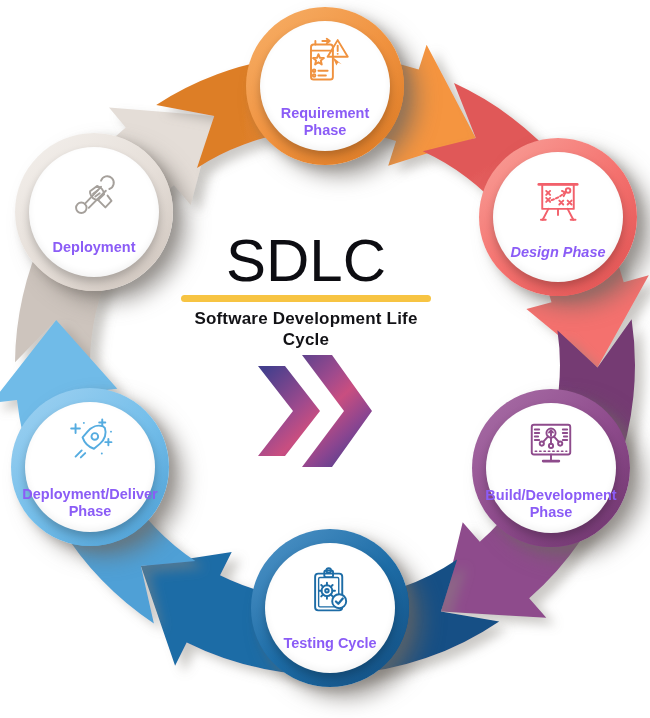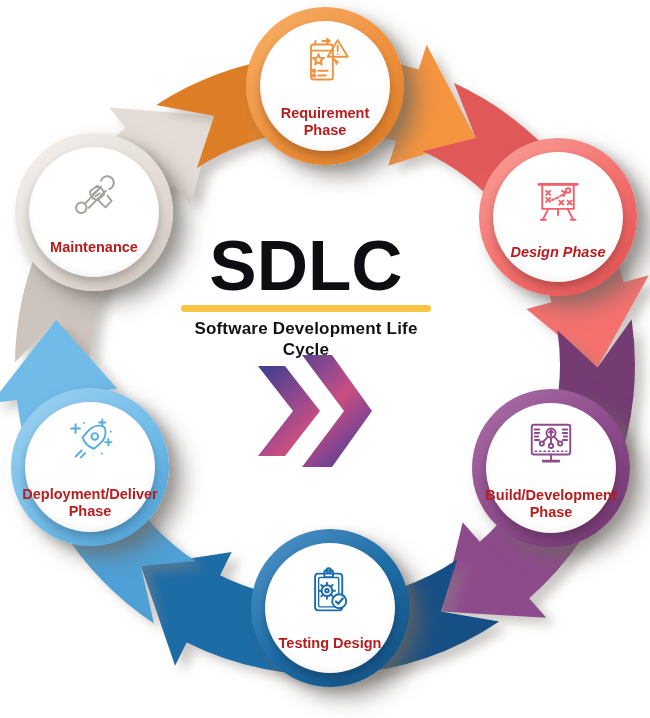--- a/index.html
+++ b/index.html
@@ -5,24 +5,24 @@
   html,body{margin:0;padding:0;background:#fff;}
   .stage{position:relative;width:650px;height:718px;background:#ffffff;overflow:hidden;
          font-family:"Liberation Sans",sans-serif;}
   #arrows-svg{position:absolute;left:0;top:0;z-index:1;}
   .phase{position:absolute;width:158px;height:158px;border-radius:50%;z-index:3;
          box-shadow:15px 12px 20px rgba(108,102,97,.55), 6px 5px 9px rgba(108,102,97,.3);}
   .phase .inner{position:absolute;left:14px;top:14px;width:130px;height:130px;border-radius:50%;
          background:#fff;display:flex;flex-direction:column;align-items:center;justify-content:center;
          box-shadow:0 5px 9px rgba(0,0,0,.22), inset 0 -3px 7px rgba(0,0,0,.05);}
   .phase .icon{line-height:0;margin-top:0;}
-  .phase .label{font-weight:700;font-size:14.5px;line-height:1.12;color:#b91c1c;text-align:center;
+  .phase .label{font-weight:700;font-size:14.5px;line-height:1.12;color:#8b5cf6;text-align:center;
          white-space:pre;margin-top:15px;}
   .center-title{position:absolute;left:176px;top:233px;width:260px;text-align:center;z-index:2;}
-  .sdlc-heading{font-weight:700;font-size:71px;line-height:.92;letter-spacing:0;color:#0d0d12;}
+  .sdlc-heading{font-weight:400;font-size:60px;line-height:.92;letter-spacing:0;color:#0d0d12;}
   .heading-underline{height:7px;border-radius:4px;margin:7px 5px 0 5px;}
   .sdlc-subtitle{font-weight:700;font-size:17px;line-height:1.2;margin-top:7px;letter-spacing:.2px;color:#121216;}
   .chevrons{position:absolute;left:258px;top:355px;z-index:2;line-height:0;}
 </style>
 </head>
 <body>
 
 <div class="stage" style="background: rgb(255, 255, 255);">
 
   <svg id="arrows-svg" width="650" height="718" viewBox="0 0 650 718">
@@ -174,21 +174,21 @@
           <rect x="19" y="15.5" width="23" height="33.5" rx="1.5" stroke-width="1.6"></rect>
           <rect x="25.5" y="7.5" width="10" height="7.5" rx="2"></rect>
           <circle cx="30.5" cy="7.5" r="2.6"></circle>
           <circle cx="28.5" cy="30.5" r="6.2"></circle>
             <circle cx="28.5" cy="30.5" r="2"></circle>
           <path d="M34.7 30.5 H37.7 M32.9 34.9 L35 37 M28.5 36.7 V39.7 M24.1 34.9 L22 37 M22.3 30.5 H19.3 M24.1 26.1 L22 24 M28.5 24.3 V21.3 M32.9 26.1 L35 24"></path>
           <circle cx="42.5" cy="42.5" r="8" fill="#ffffff"></circle>
           <path d="M38.8 42.8 L41.5 45.5 L46.6 39.5" stroke-width="2.6"></path>
         </svg>
       </span>
-      <div class="label">Testing Design</div>
+      <div class="label">Testing Cycle</div>
     </div>
   </div>
 
   <div class="phase" style="left: 11px; top: 388px; background: linear-gradient(140deg, rgb(154, 207, 240) 8%, rgb(116, 190, 234) 52%, rgb(77, 159, 212) 96%); color: rgb(85, 172, 224); text-decoration: underline;">
     <div class="inner">
       <span class="icon">
         <svg width="56" height="56" viewBox="0 0 64 64" fill="none" stroke="currentColor" stroke-width="2.2" stroke-linecap="round" stroke-linejoin="round">
           <path d="M47 13 C41 10.8 34 13.2 29.2 19 L23.5 25.6 C25.6 31.8 30.3 36.5 36.5 38.6 L43.2 33 C49 28.2 51.2 21 49 14.8 Z"></path>
           <circle cx="37.5" cy="24.5" r="3.8"></circle>
           <path d="M22.5 40.5 L15.5 47.5"></path>
@@ -213,17 +213,17 @@
           <circle cx="17.5" cy="45.5" r="6"></circle>
           <path d="M21.5 41 L40 21.5"></path>
             <path d="M26 45.5 L45.5 26"></path>
           <path d="M40 14.5 a7.5 7.5 0 1 1 9.5 9.5"></path>
           <path d="M27.5 26.5 L35.5 20.5 C40 22 43 25.5 43.5 30 L36.5 36.5 C32 36 28.5 32.5 27.5 28.5 Z"></path>
           <path d="M31 29.5 L36 25.8"></path>
             <path d="M33.5 32.5 L38.5 28.8"></path>
           <path d="M36.5 36.5 L45 45 L52 37.5 L47.5 31.5"></path>
         </svg>
       </span>
-      <div class="label">Maintenance</div>
+      <div class="label">Deployment</div>
     </div>
   </div>
 
 </div>
 
 </body></html>

